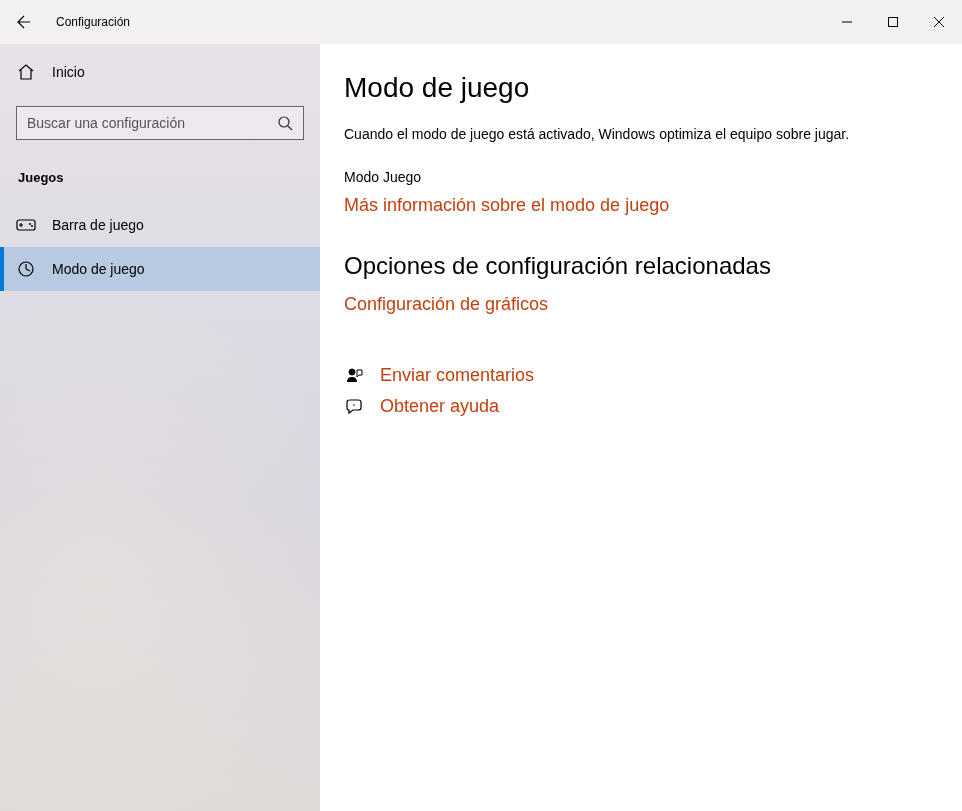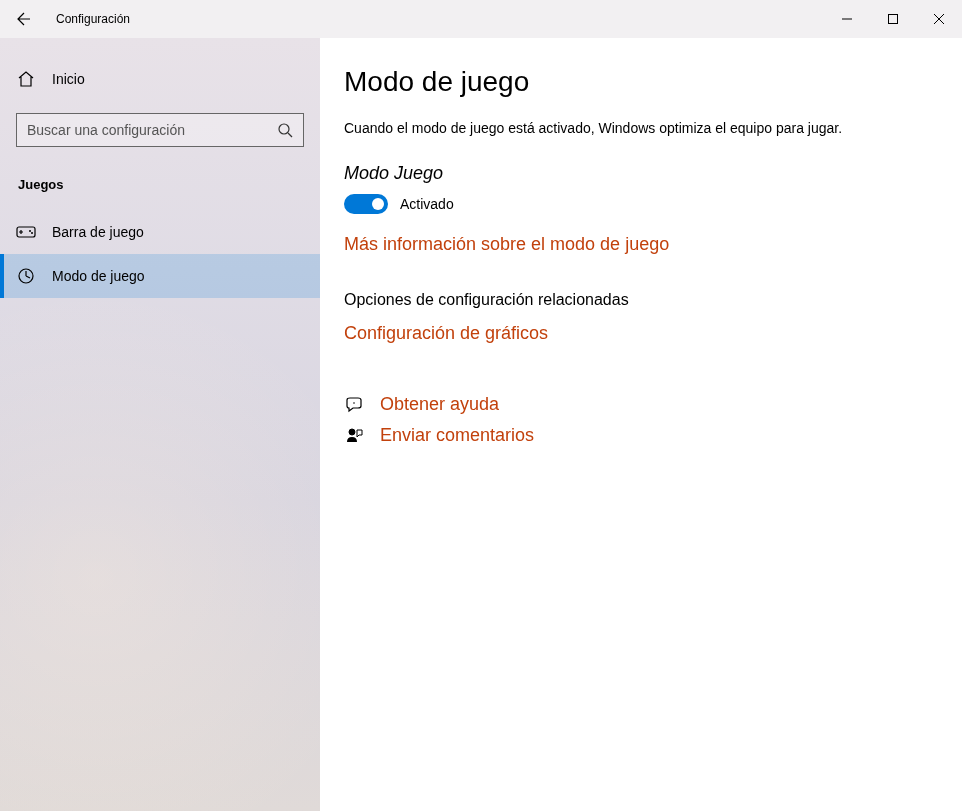--- a/index.html
+++ b/index.html
@@ -1,47 +1,47 @@
 <!DOCTYPE html>
 <html><head>
 <meta charset="utf-8">
 <style>
 * { margin: 0; padding: 0; box-sizing: border-box; font-family: "Segoe UI", sans-serif; }
 body { width: 962px; height: 811px; display: flex; flex-direction: column; background: #fff; overflow: hidden; }
-.titlebar { height: 38px; display: flex; align-items: center; background: rgba(230,225,230,0.5); }
+.titlebar { height: 44px; display: flex; align-items: center; background: rgba(230,225,230,0.5); }
 .back-btn { width: 48px; height: 32px; display: flex; align-items: center; justify-content: center; cursor: pointer; }
 .title { font-size: 12px; color: #000; margin-left: 8px; }
 .win-controls { margin-left: auto; display: flex; }
 .win-btn { width: 46px; height: 32px; display: flex; align-items: center; justify-content: center; cursor: pointer; }
 .content { flex: 1; display: flex; }
-.sidebar { width: 320px; background: linear-gradient(180deg, #e8e2e8 0%, #e0dce5 30%, #d8d5e0 60%, #e0dad8 100%); padding-top: 21px; position: relative; }
+.sidebar { width: 320px; background: linear-gradient(180deg, #e8e2e8 0%, #e0dce5 30%, #d8d5e0 60%, #e0dad8 100%); padding-top: 8px; position: relative; }
 .sidebar::before { content:""; position:absolute; inset:0; background: radial-gradient(circle at 30% 70%, rgba(255,240,220,0.3), transparent 50%); pointer-events:none; }
 .home-item { display: flex; align-items: center; padding: 10px 16px; cursor: pointer; }
 .home-item .icon { width: 20px; height: 20px; margin-right: 16px; display:flex; align-items:center; justify-content:center; }
 .home-item .label { font-size: 14px; color: #000; }
 .search-box { margin: 14px 16px 20px 16px; height: 34px; border: 1px solid #666; background: rgba(255,255,255,0.3); display: flex; align-items: center; padding: 0 10px; }
 .search-box input { flex: 1; border: none; background: transparent; font-size: 14px; outline: none; color: #333; }
 .search-box input::placeholder { color: #555; }
 .search-box .sicon { color: #333; }
 .section-header { font-size: 13px; font-weight: 600; padding: 10px 18px 18px 18px; color: #000; }
 .nav-item { display: flex; align-items: center; padding: 12px 16px; cursor: pointer; position: relative; }
 .nav-item.active { background: rgba(0,120,215,0.18); }
 .nav-item.active::before { content:""; position:absolute; left:0; top:0; bottom:0; width:4px; background:#0078d7; }
 .nav-item .icon { width: 20px; height: 20px; margin-right: 16px; display:flex; align-items:center; justify-content:center; color:#000; }
 .nav-item .label { font-size: 14px; color: #000; }
 .main { flex: 1; padding: 28px 40px 40px 24px; background: #fff; overflow-y: auto; }
 .page-title { font-size: 28px; font-weight: 350; margin-bottom: 20px; color: #000; }
 .desc { font-size: 14px; color: #000; margin-bottom: 24px; line-height: 1.5; max-width: 520px; }
-.toggle-label { font-size: 18px; color: #000; margin-bottom: 10px; font-style: italic; }
+.toggle-label { font-size: 14px; color: #000; margin-bottom: 10px; }
 .toggle-row { display: flex; align-items: center; gap: 12px; margin-bottom: 20px; }
 .toggle { width: 44px; height: 20px; border-radius: 10px; background: #0078d7; position: relative; cursor: pointer; }
 .toggle .knob { width: 12px; height: 12px; border-radius: 50%; background: #fff; position: absolute; top: 4px; right: 4px; }
 .toggle-state { font-size: 14px; color: #000; }
 .link { color: #c2410c; font-size: 18px; cursor: pointer; display: inline-block; }
-.subheader { font-size: 16px; font-weight: 400; margin-top: 36px; margin-bottom: 14px; color: #000; }
+.subheader { font-size: 24px; font-weight: 400; margin-top: 36px; margin-bottom: 14px; color: #000; }
 .help-row { display: flex; align-items: center; gap: 16px; margin-top: 10px; }
 .help-row .hicon { width: 20px; height: 20px; display:flex; align-items:center; justify-content:center; color:#000; }
 .help-section { margin-top: 50px; }
 svg { display: block; }
 </style>
 </head>
 <body>
 
 <div class="titlebar">
   <div class="back-btn">
@@ -113,50 +113,44 @@
             <path d="M9 4 V9 M9 9 L13 11" stroke="#000" stroke-width="1.2"></path>
           </svg>
       </span>
       <span class="label">Modo de juego</span>
     </div>
 
   </div>
 
   <div class="main">
     <h1 class="page-title">Modo de juego</h1>
-    <p class="desc">Cuando el modo de juego está activado, Windows optimiza el equipo para jugar.</p>
+    <p class="desc">Cuando el modo de juego está activado, Windows optimiza el equipo sobre jugar.</p>
 
     <div class="toggle-label">Modo Juego</div>
-    <div class="toggle-row">
-      <div class="toggle">
-        <div class="knob"></div>
-      </div>
-      <span class="toggle-state">Activado</span>
-    </div>
 
     <a class="link">Más información sobre el modo de juego</a>
 
     <h2 class="subheader">Opciones de configuración relacionadas</h2>
     <a class="link">Configuración de gráficos</a>
 
     <div class="help-section">
       <div class="help-row">
         <span class="hicon">
           <svg width="18" height="18" viewBox="0 0 18 18">
-              <path d="M2 4 Q2 2 5 2 H13 Q16 2 16 4 V10 Q16 12 13 12 H8 L4 15 V12 Q2 12 2 10 Z" stroke="#000" fill="none" stroke-width="1.2"></path>
-              <circle cx="9" cy="7" r="0.8" fill="#000"></circle>
-            </svg>
-        </span>
-        <a class="link">Obtener ayuda</a>
-      </div>
-      <div class="help-row">
-        <span class="hicon">
-          <svg width="18" height="18" viewBox="0 0 18 18">
               <circle cx="7" cy="5" r="3" stroke="#000" fill="#000" stroke-width="1"></circle>
               <path d="M2 15 Q2 10 7 10 Q12 10 12 15" fill="#000"></path>
               <path d="M12 3 L17 3 L17 8 L14 8 L12 10 Z" stroke="#000" fill="none" stroke-width="1"></path>
             </svg>
         </span>
         <a class="link">Enviar comentarios</a>
       </div>
+      <div class="help-row">
+        <span class="hicon">
+          <svg width="18" height="18" viewBox="0 0 18 18">
+              <path d="M2 4 Q2 2 5 2 H13 Q16 2 16 4 V10 Q16 12 13 12 H8 L4 15 V12 Q2 12 2 10 Z" stroke="#000" fill="none" stroke-width="1.2"></path>
+              <circle cx="9" cy="7" r="0.8" fill="#000"></circle>
+            </svg>
+        </span>
+        <a class="link">Obtener ayuda</a>
+      </div>
     </div>
   </div>
 </div>
 
 </body></html>

